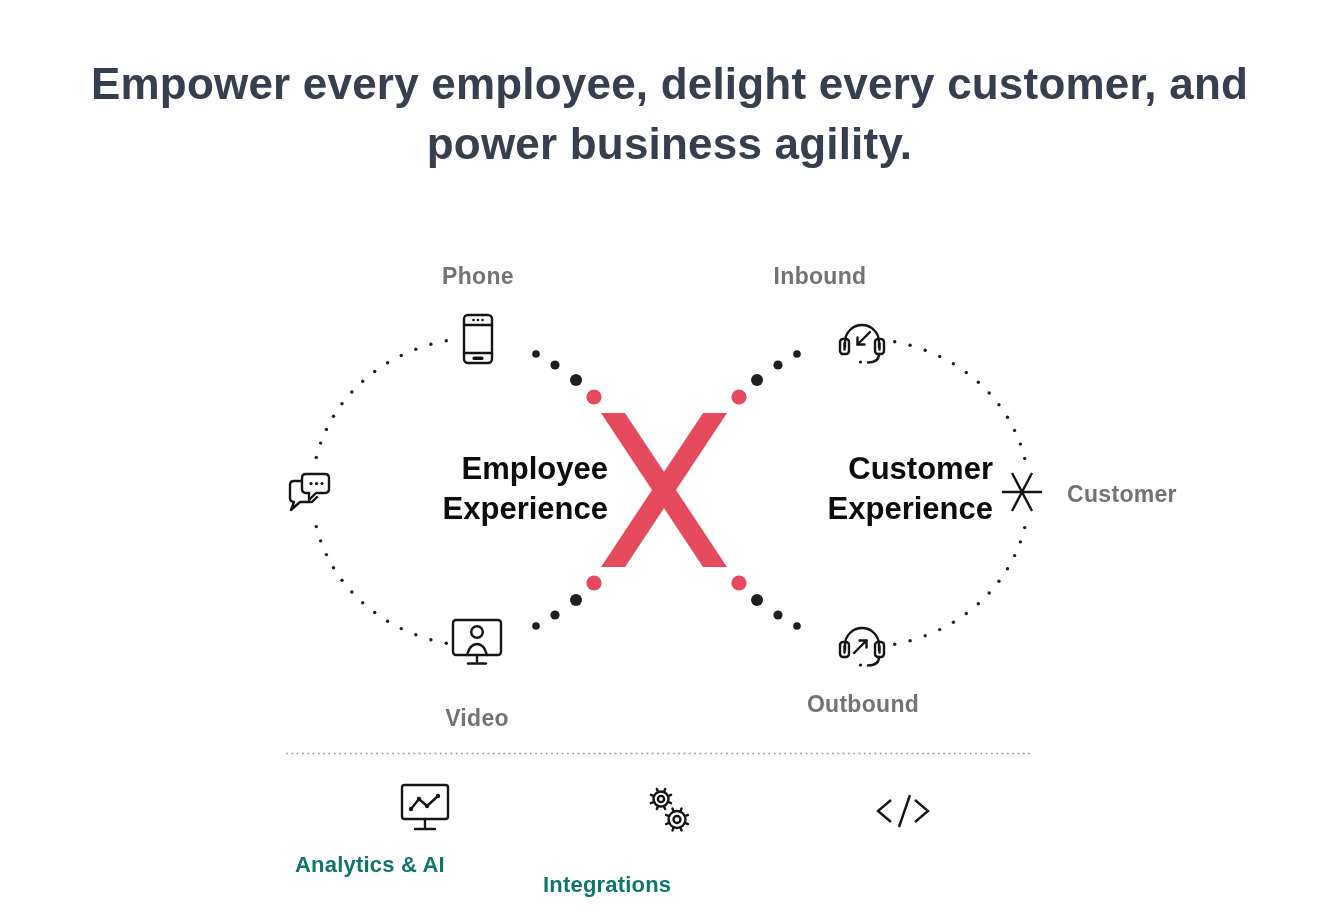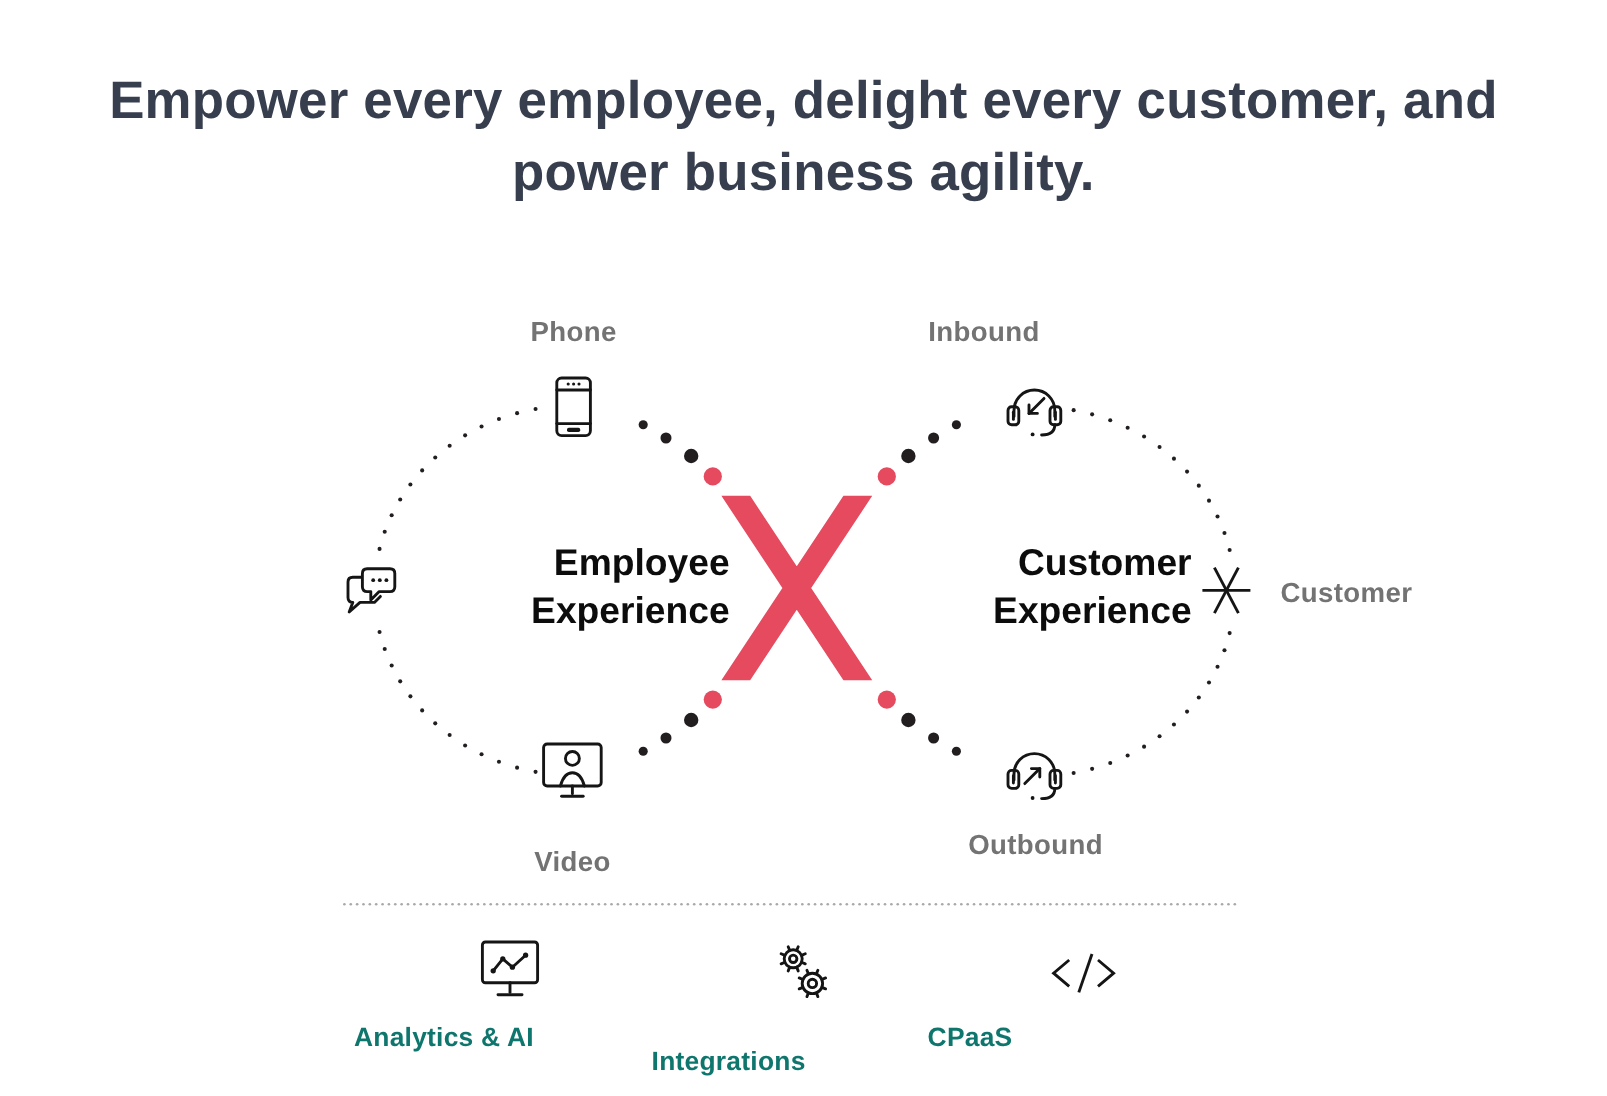--- a/index.html
+++ b/index.html
@@ -402,15 +402,14 @@
   </div>
   <div class="plat-label" style="left:543px;top:852px;margin-top:20px;">Integrations</div>
 
   <div class="icon" style="left:871px;top:783px;">
     <svg class="sq" width="64" height="56" viewBox="-32 -28 64 56">
       <path d="M-12,-11 L-25,0 L-12,11" stroke-width="2.6"></path>
       <path d="M12,-11 L25,0 L12,11" stroke-width="2.6"></path>
       <line x1="7" y1="-16" x2="-4" y2="16" stroke-width="2.6"></line>
     </svg>
   </div>
-  <div class="plat-label" style="left:773px;top:852px;">CPaaS</div>
 
 </div>
 
 </body></html>

